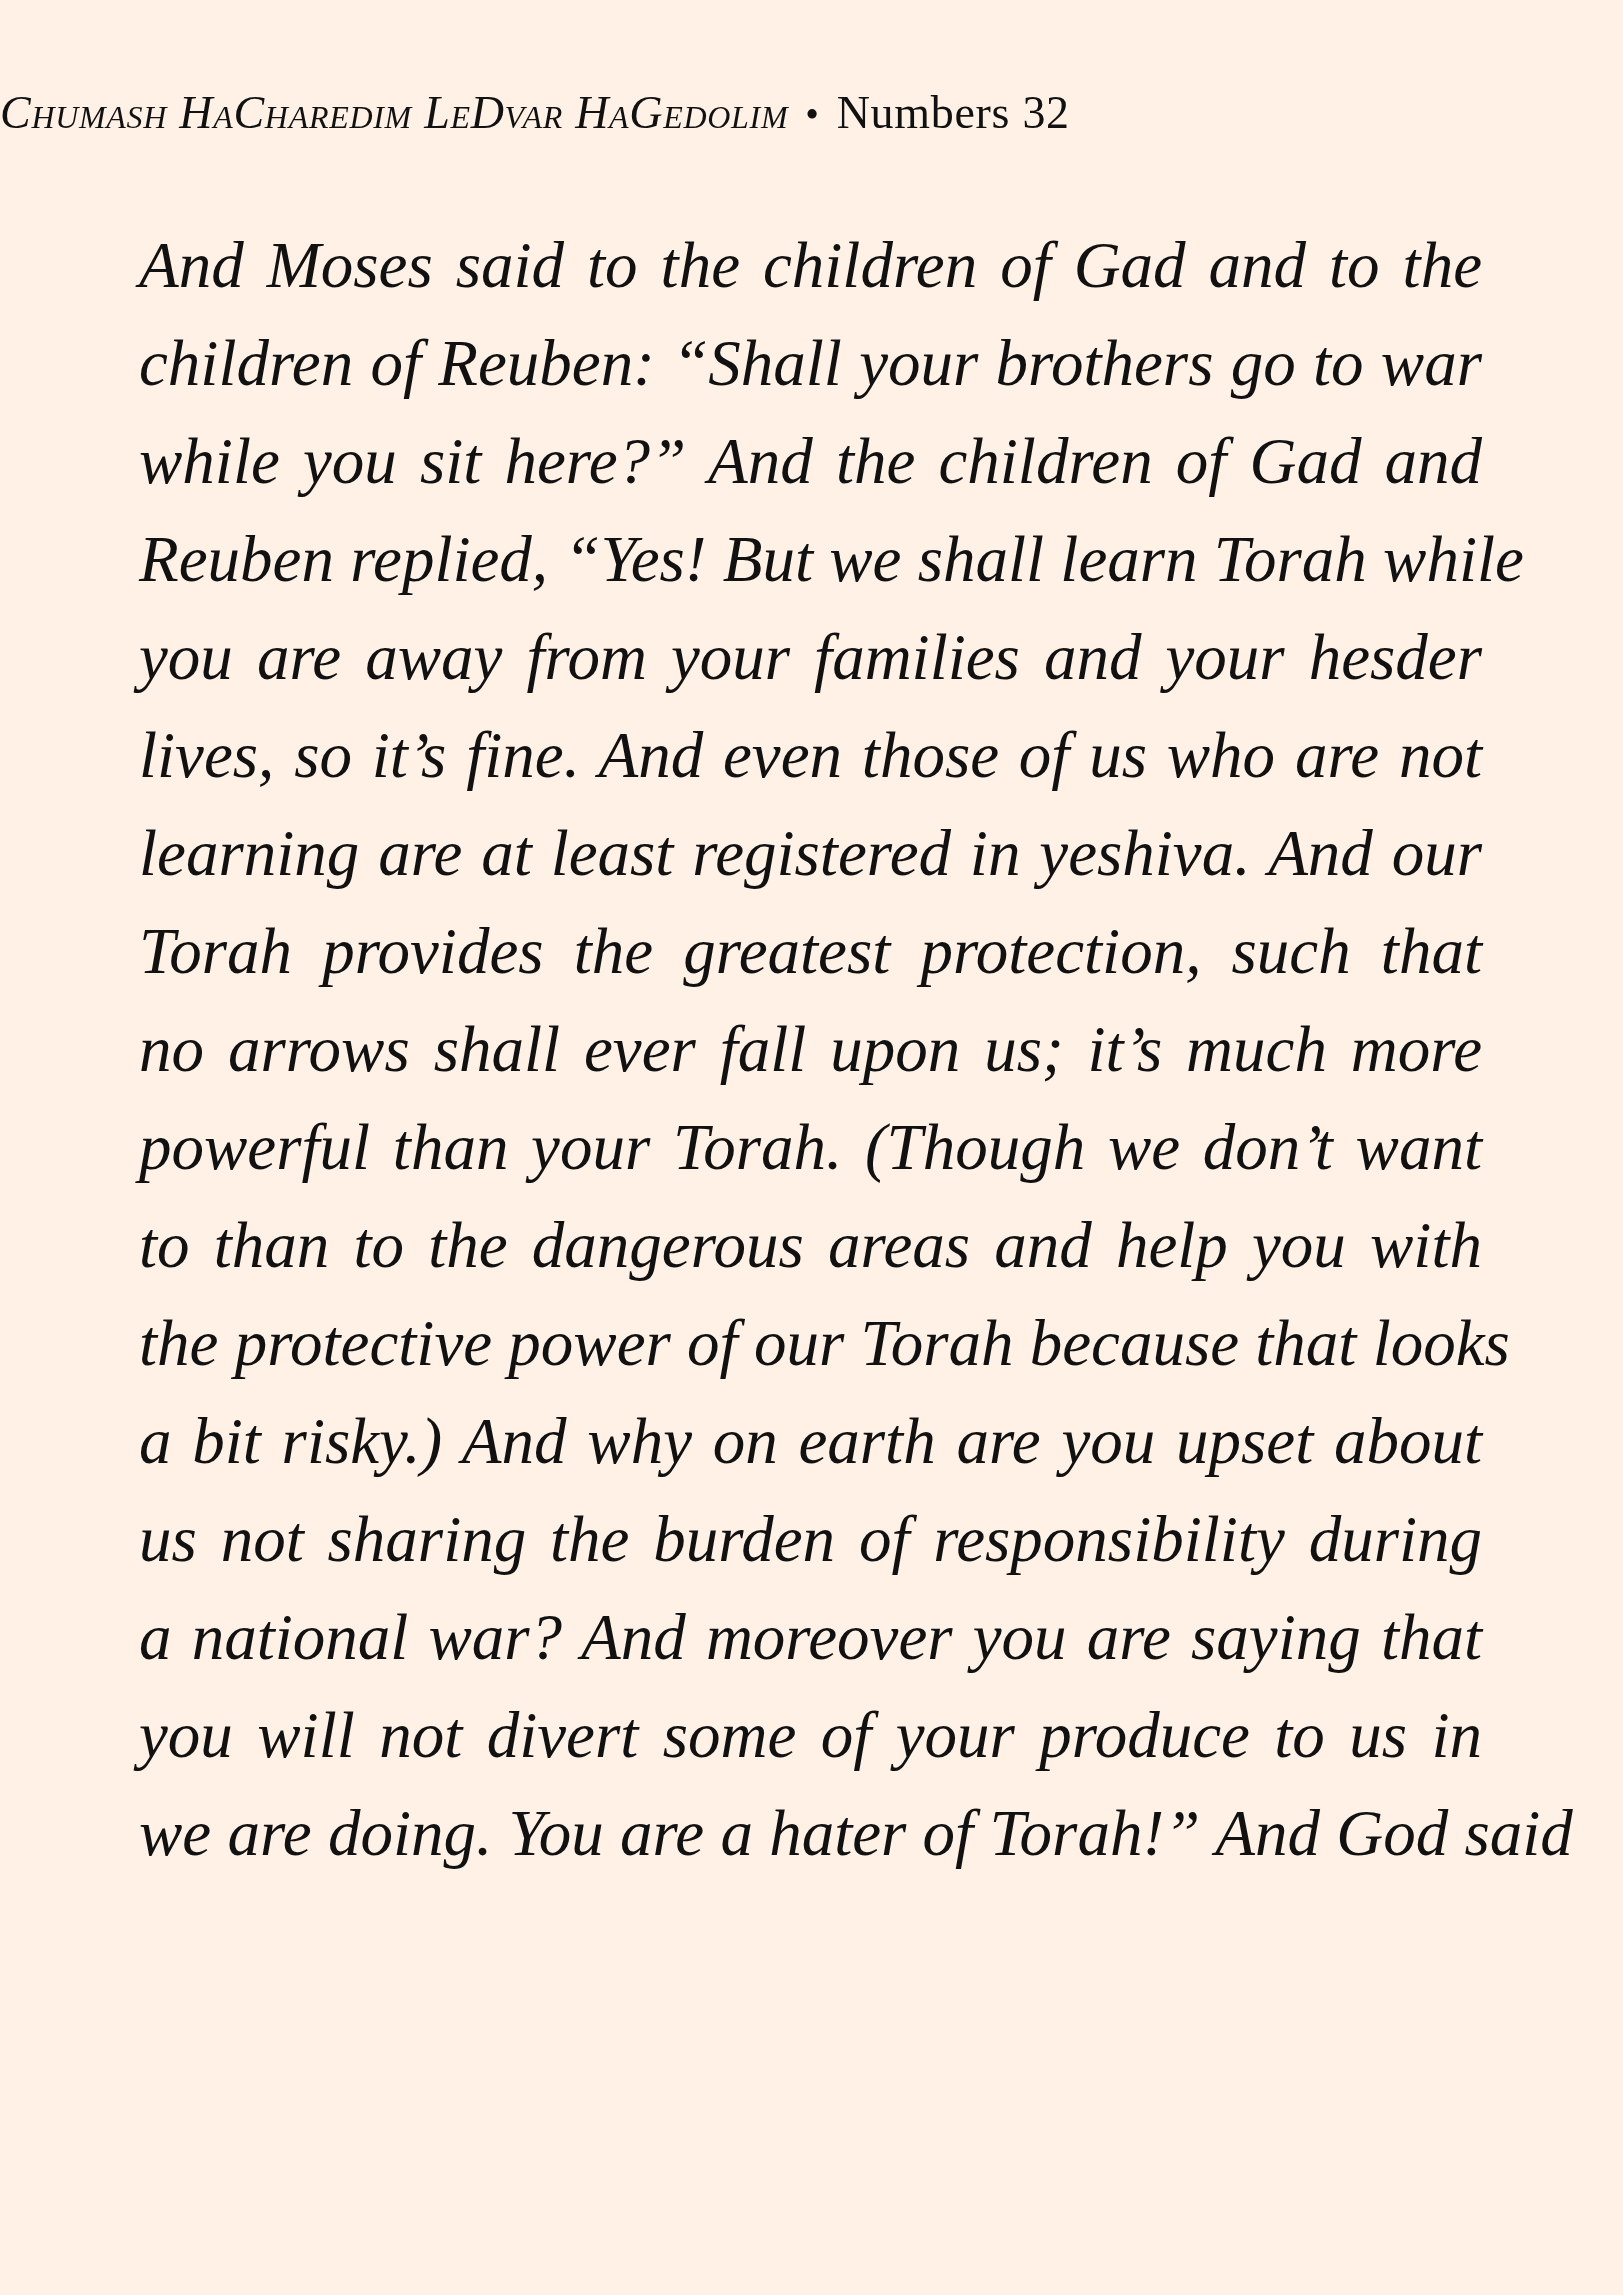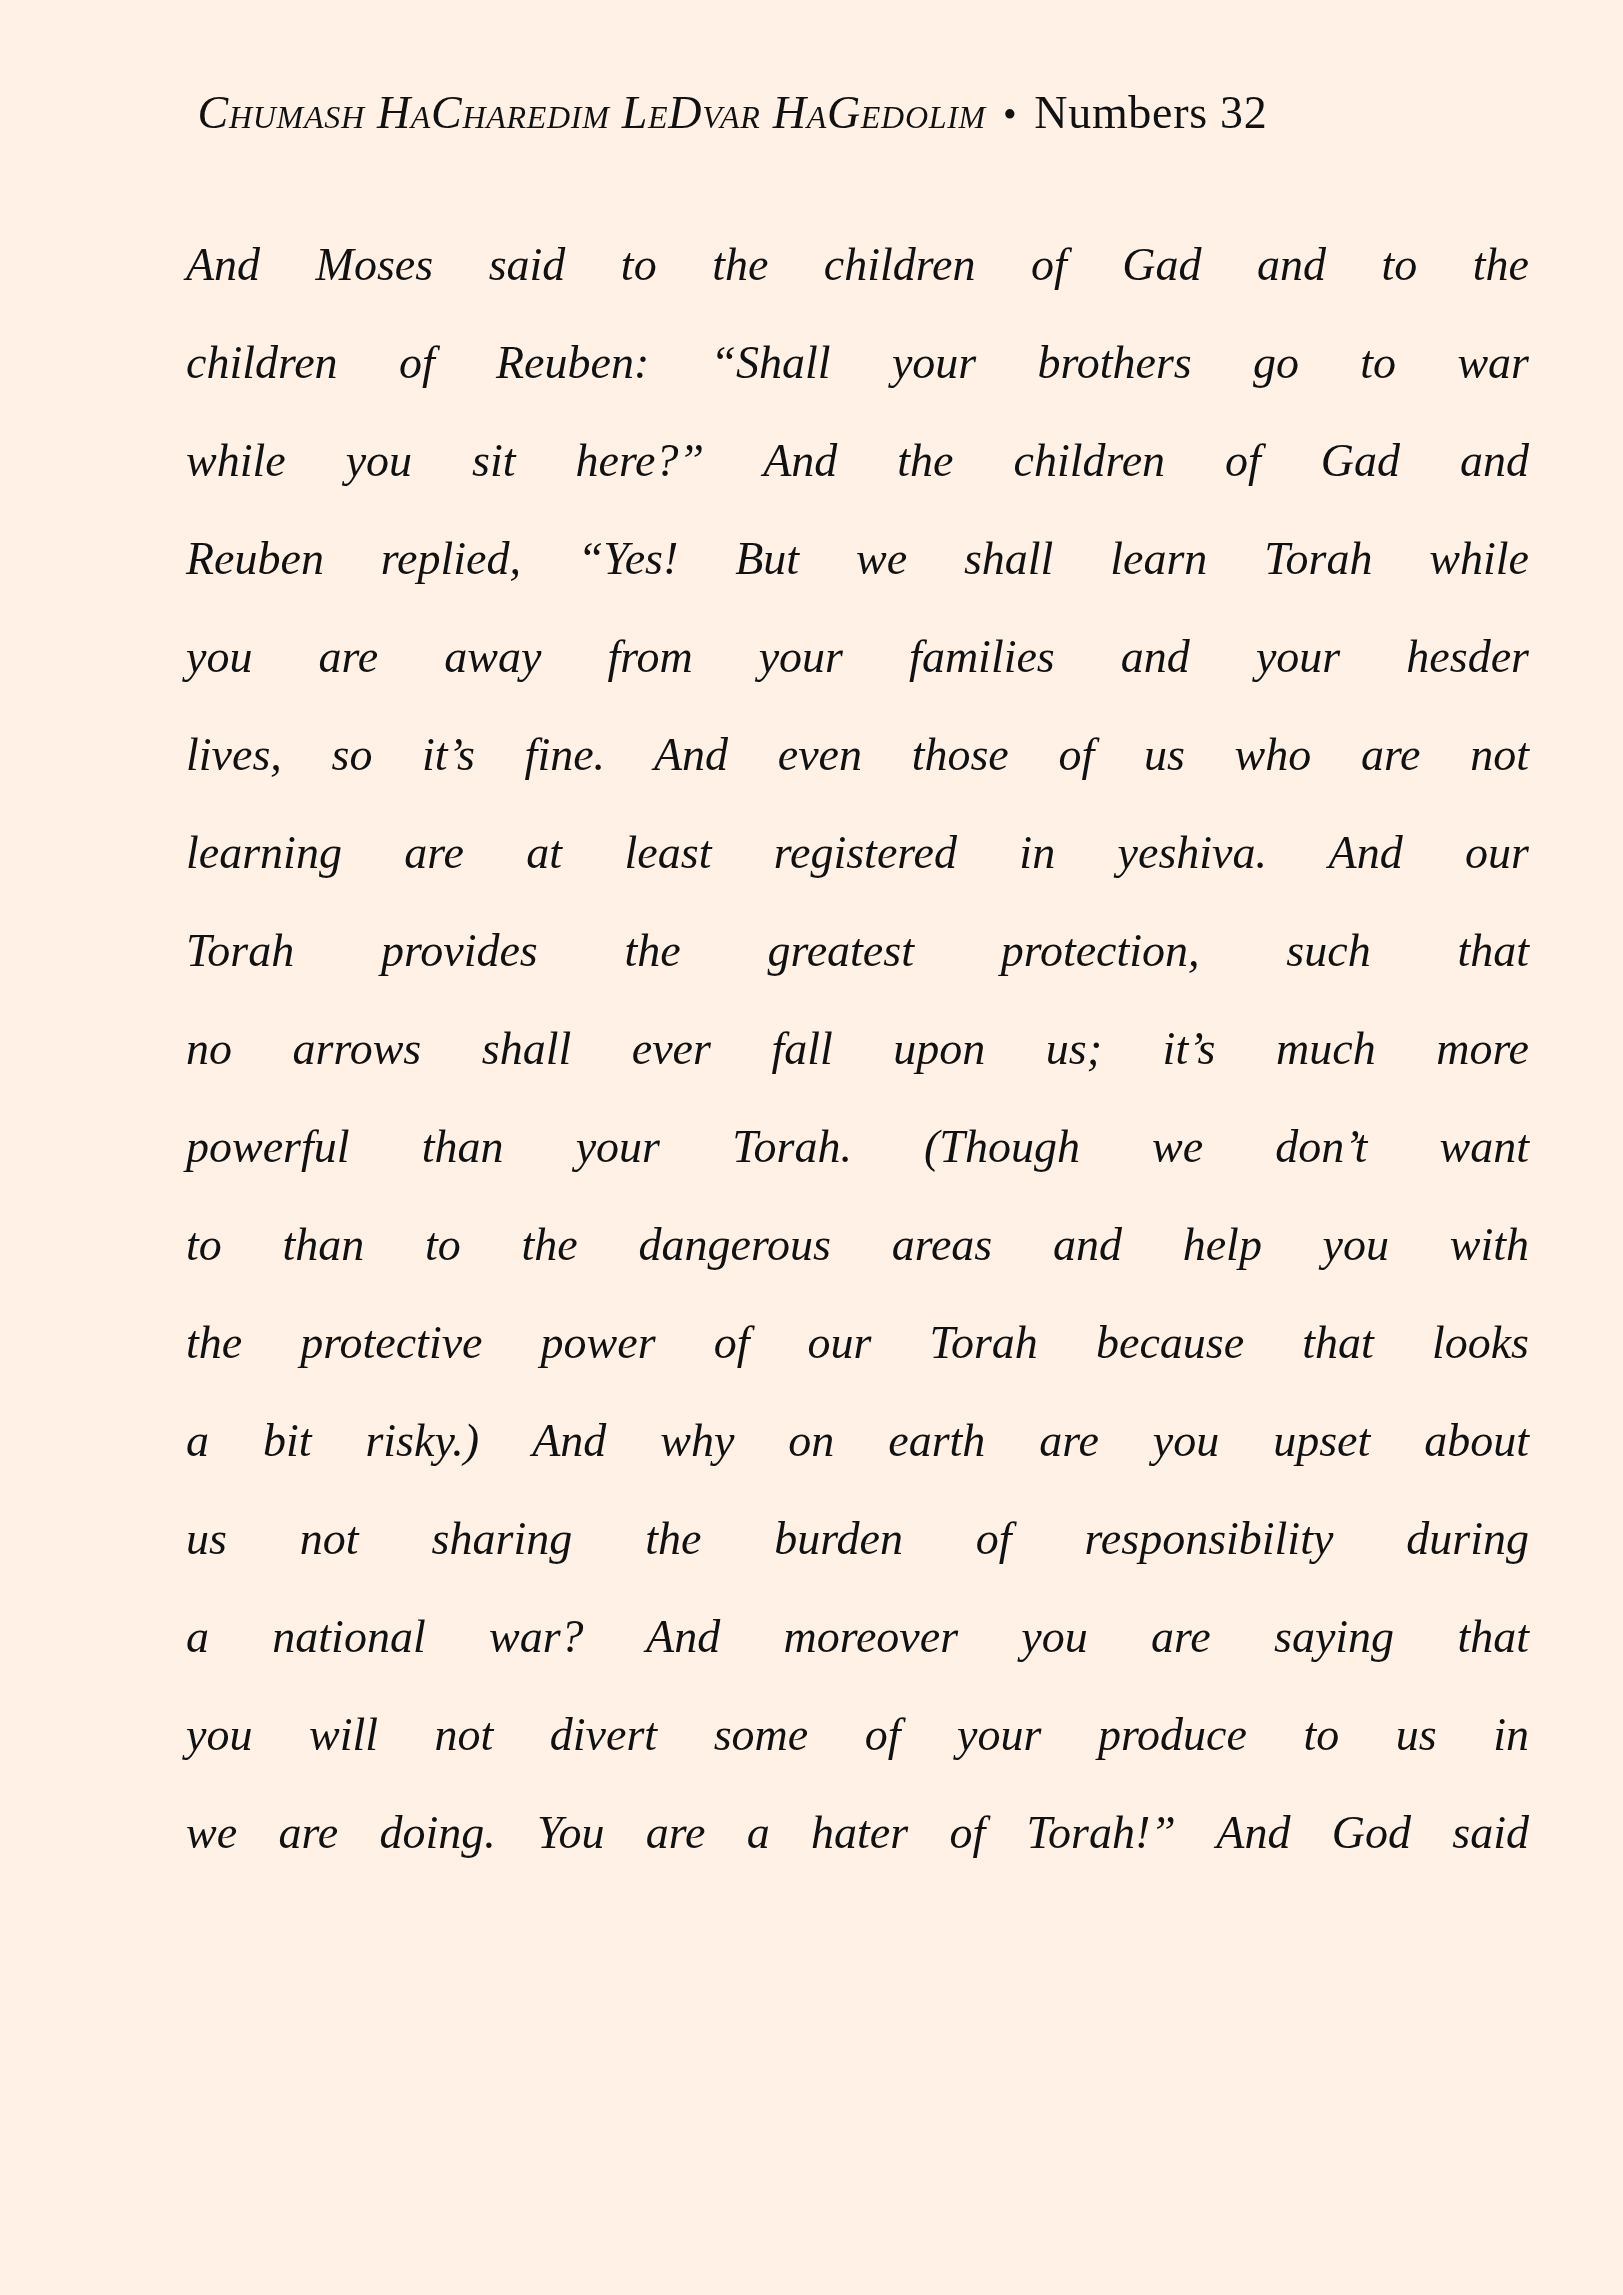--- a/index.html
+++ b/index.html
@@ -5,35 +5,33 @@
   html, body { margin:0; padding:0; }
   body {
     width:1623px; height:2295px; overflow:hidden;
     background:#FFF1E6;
     font-family:"Liberation Serif","DejaVu Serif",serif;
     color:#111;
     position:relative;
   }
   .running-head {
     position:absolute; top:77px; left:0; width:1465px;
-    text-align:center;
     font-size:46px; line-height:72px;
     letter-spacing:0.7px;
   }
   .running-head .book {
     font-style:italic;
     font-variant:small-caps;
   }
   .running-head .bullet { margin:0 17px; font-size:39px; }
   .body-text {
     position:absolute; left:139px; top:216px; width:1343px;
     font-style:italic;
-    font-size:46px;
+    font-size:65px;
     line-height:98px;
-    margin-left:47px;
   }
   .line {
     display:block;
     white-space:nowrap;
     text-align:justify;
     text-align-last:justify;
     height:98px;
     overflow:visible;
   }
 </style>

